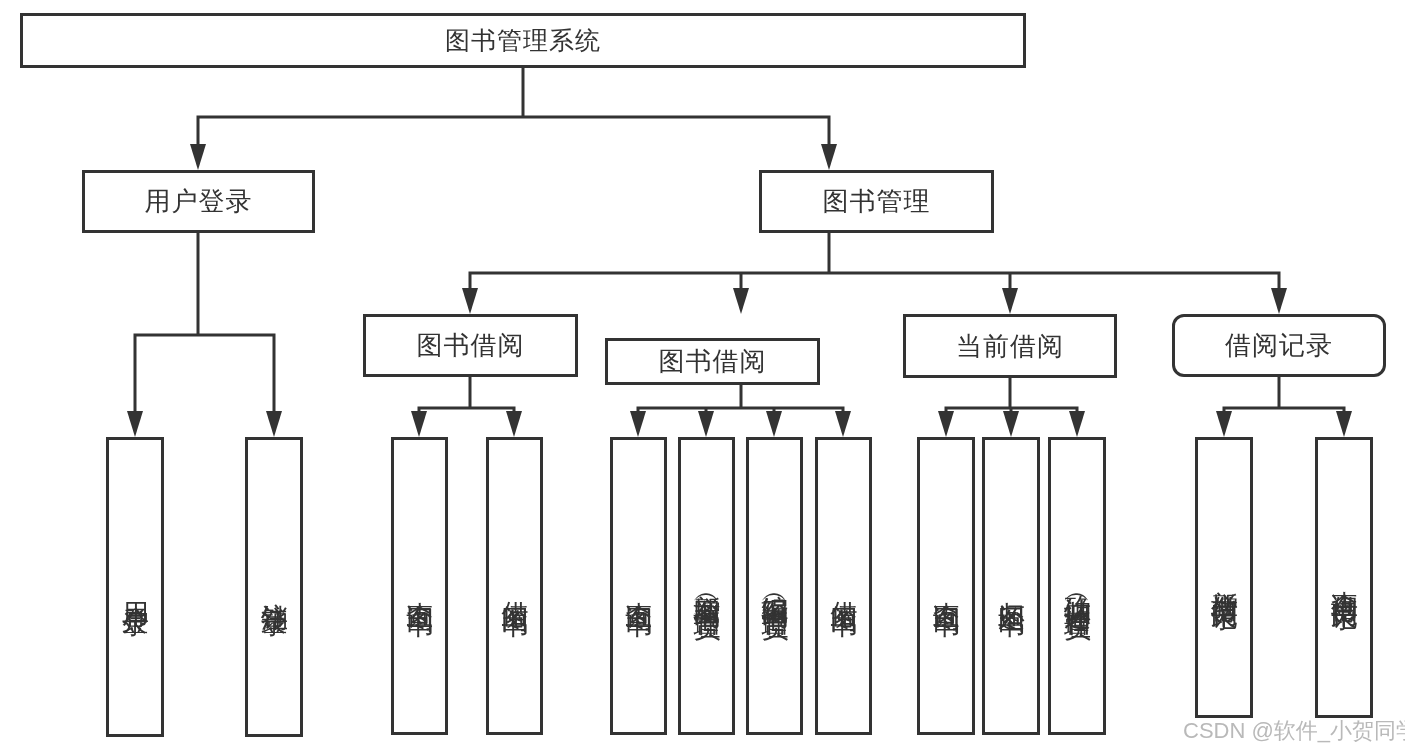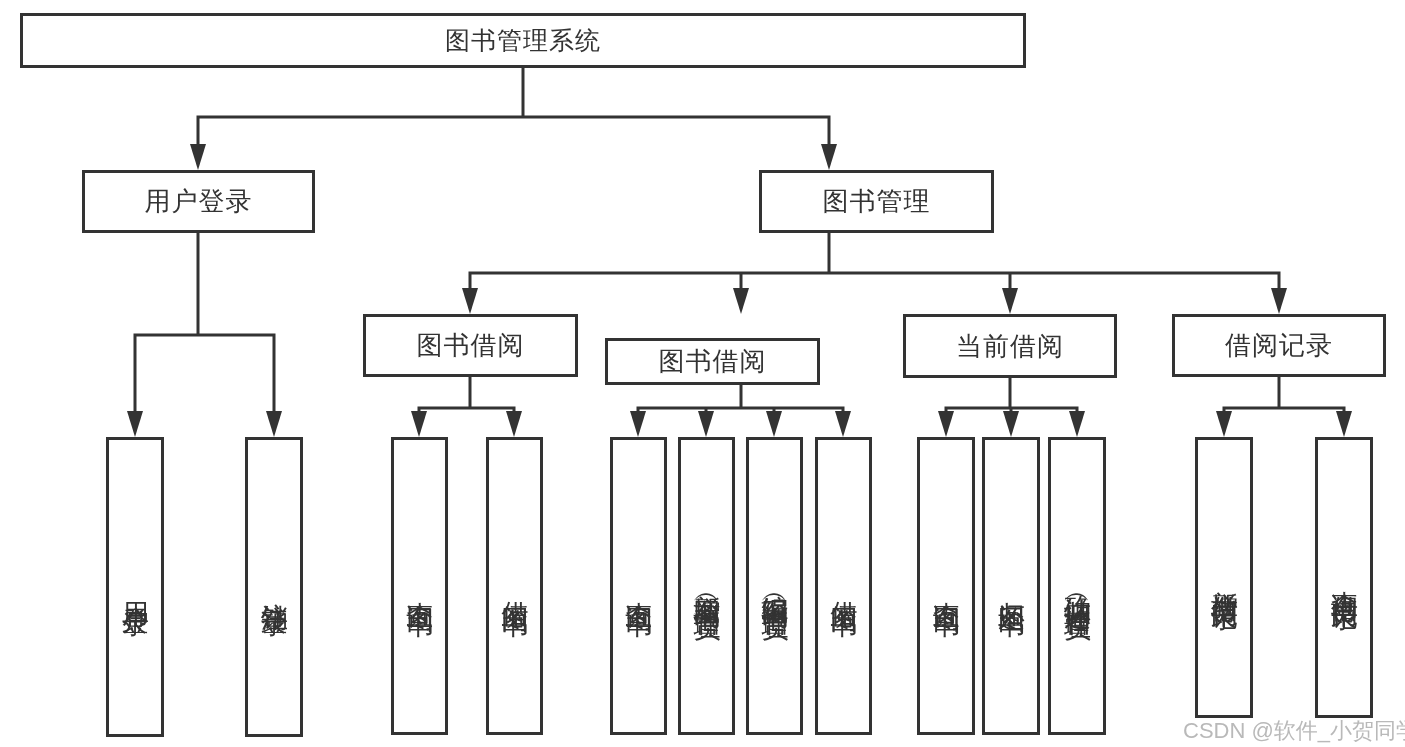--- a/index.html
+++ b/index.html
@@ -125,21 +125,21 @@
 
   <div class="node hnode" style="left:363px; top:314px; width:215px; height:63px;">
     <span>图书借阅</span>
   </div>
   <div class="node hnode" style="left:605px; top:314px; width:215px; height:47px;margin-top:24px;">
     <span>图书借阅</span>
   </div>
   <div class="node hnode" style="left:903px; top:314px; width:214px; height:64px;">
     <span>当前借阅</span>
   </div>
-  <div class="node hnode" style="left:1172px; top:314px; width:214px; height:63px;">
+  <div class="node hnode" style="left:1172px; top:314px; width:214px; height:63px;border-radius:12px;">
     <span>借阅记录</span>
   </div>
 
   <div class="node leaf" style="left:106px; top:437px; width:58px; height:300px;">
     <span>用户登录</span>
   </div>
   <div class="node leaf" style="left:245px; top:437px; width:58px; height:300px;">
     <span>注销登录</span>
   </div>
 

